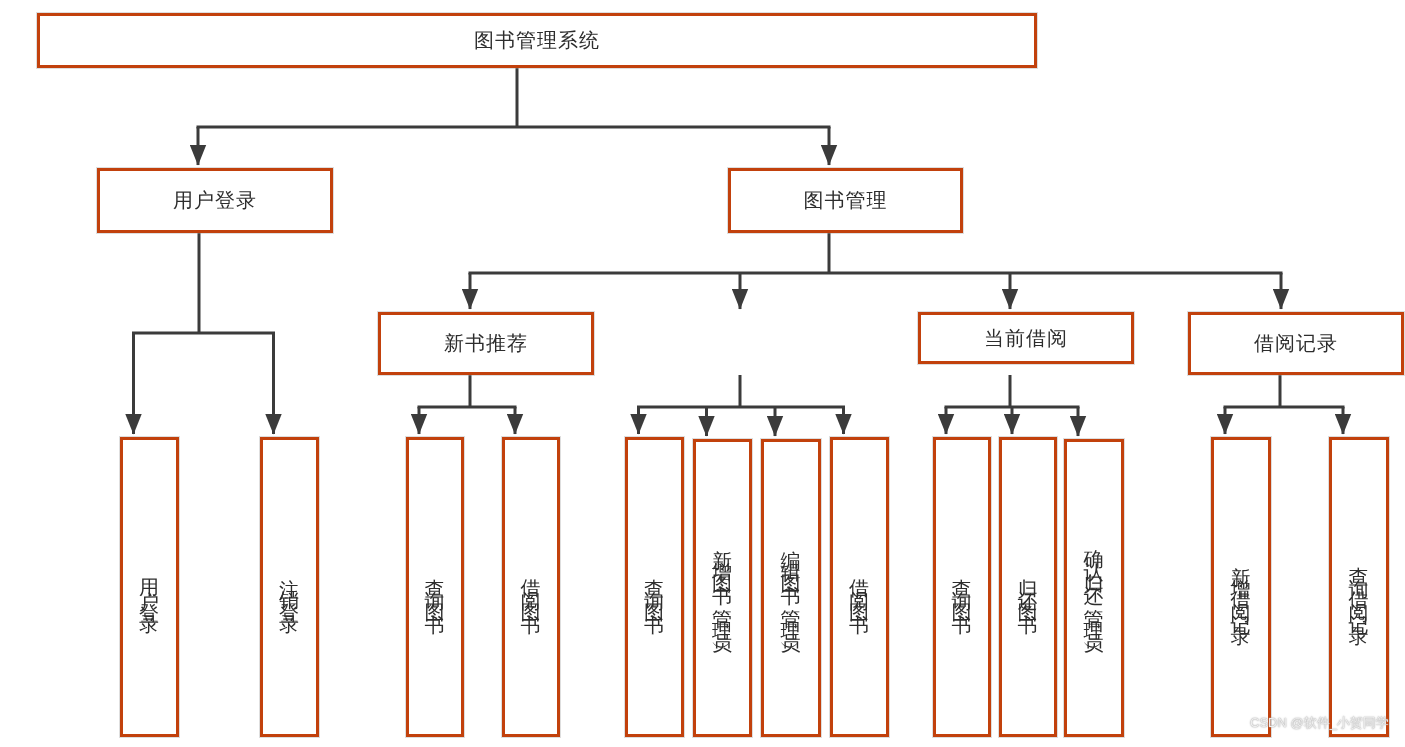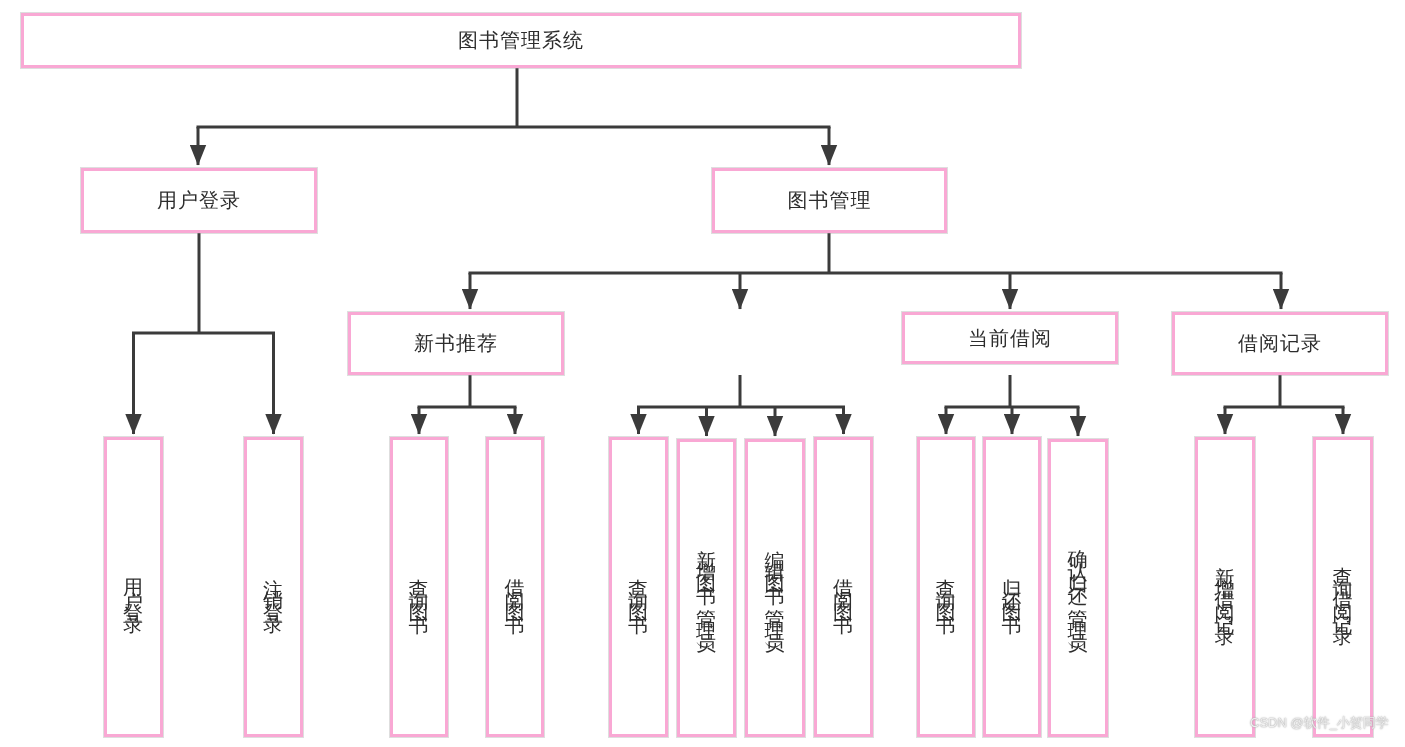--- a/index.html
+++ b/index.html
@@ -17,29 +17,30 @@
   }
   .wires {
     position: absolute;
     left: 0; top: 0;
     width: 1405px;
     height: 747px;
   }
   .node {
     position: absolute;
     box-sizing: border-box;
-    border: 3px solid #f9a8d4;
+    border: 3px solid #c2410c;
     background: #ffffff;
     display: flex;
     align-items: center;
     justify-content: center;
     color: #2d2d2d;
     font-size: 20px;
     letter-spacing: 1px;
     box-shadow: 0 0 0 1px rgba(160,160,160,0.35);
+    margin-left: 16px;
   }
   .leaf .vtext {
     writing-mode: vertical-rl;
     text-orientation: mixed;
     letter-spacing: 12px;
     line-height: 1;
     font-size: 20px;
     color: #2d2d2d;
   }
   .watermark {
@@ -106,21 +107,21 @@
       <path d="M1225,407 V434" marker-end="url(#arrow)"></path>
       <path d="M1343,407 V434" marker-end="url(#arrow)"></path>
     </g>
   </svg>
 
   <div class="node" style="left:21px; top:13px; width:1000px; height:55px;">图书管理系统</div>
 
   <div class="node" style="left:81px; top:168px; width:236px; height:65px;">用户登录</div>
   <div class="node" style="left:712px; top:168px; width:235px; height:65px;">图书管理</div>
 
-  <div class="node" style="left:348px; top:312px; width:216px; height:63px;">新书推荐</div>
+  <div class="node" style="left:362px; top:312px; width:216px; height:63px;">新书推荐</div>
   <div class="node" style="left:902px; top:312px; width:216px; height:52px;">当前借阅</div>
   <div class="node" style="left:1172px; top:312px; width:216px; height:63px;">借阅记录</div>
 
   <div class="node leaf" style="left:104px; top:437px; width:59px; height:300px;">
     <span class="vtext">用户登录</span>
   </div>
   <div class="node leaf" style="left:244px; top:437px; width:59px; height:300px;">
     <span class="vtext">注销登录</span>
   </div>
 

